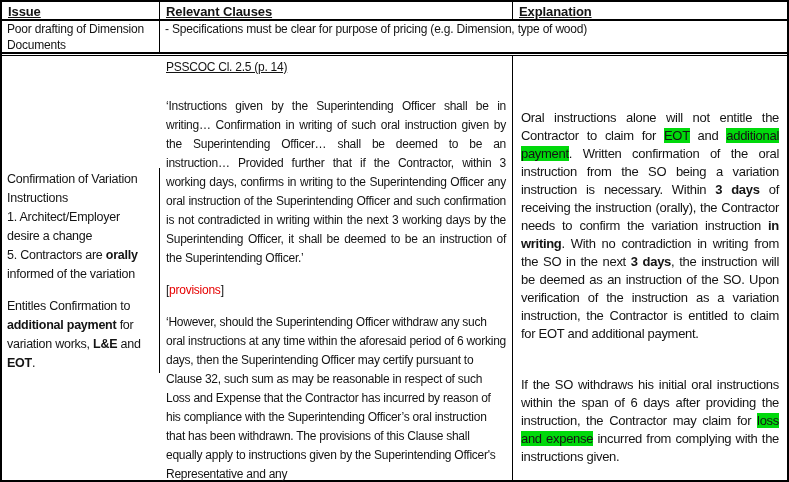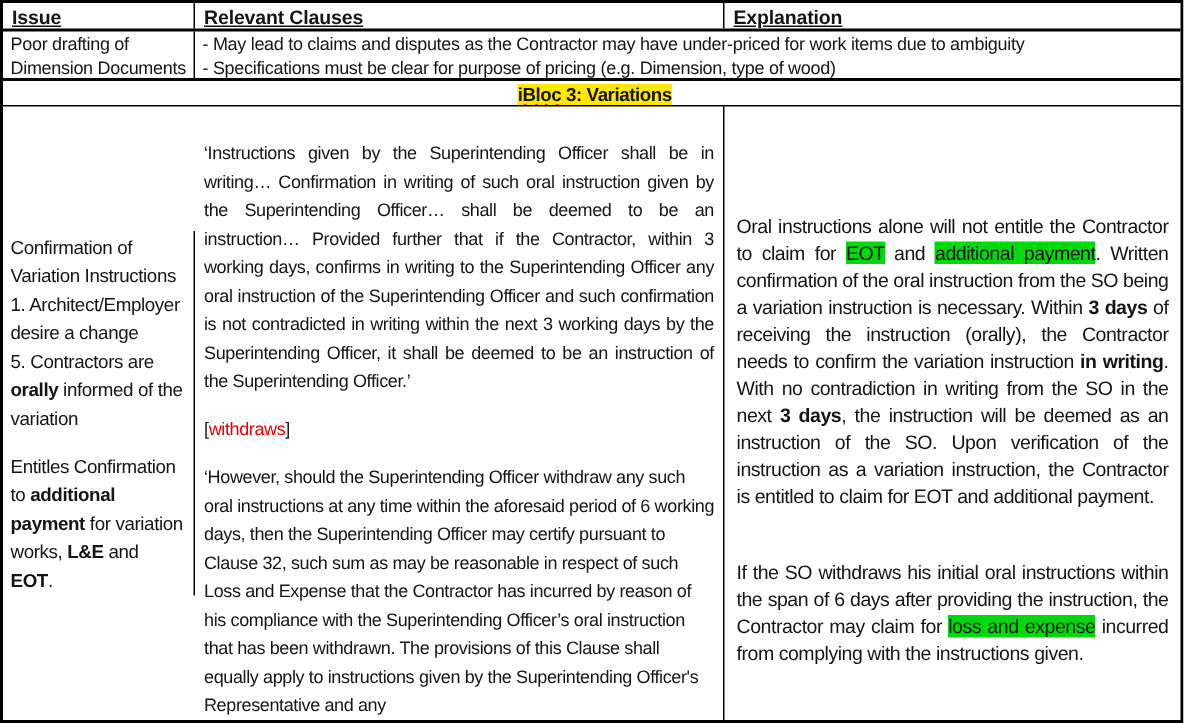--- a/index.html
+++ b/index.html
@@ -13,21 +13,21 @@
     width:789px; height:482px; border:2px solid var(--line);
     display:flex; flex-direction:column; background:#fff;
   }
   .row{display:flex; border-bottom:2px solid var(--line);}
   .cell{overflow:hidden;}
   .vline{border-right:1.5px solid var(--line);}
   
   .row-header{height:22px; align-items:stretch;}
   .hcell{font-size:13px; font-weight:bold; text-decoration:underline;
          padding:2px 0 0 6px; letter-spacing:-0.1px;}
-  .col1{width:128px;} .col2{width:353px;} .col3{flex:1;}
+  .col1{width:158px;} .col2{width:353px;} .col3{flex:1;}
   
   .row-r1{height:33px; font-size:12px; letter-spacing:-0.2px; line-height:15.5px;}
   .row-r1 .cell{padding:1px 4px 0 5px;}
   
   .section{height:62px; border-bottom:1.5px solid var(--line);
            padding:1px 0 0 4px; overflow:hidden;}
   .section .para{font-size:12.5px; line-height:15.3px; letter-spacing:-0.3px;}
   .section .para.center{text-align:center; line-height:16px;}
   
   .row-body{flex:1; border-bottom:none;align-items:center;}
@@ -55,42 +55,42 @@
 
   <div class="row row-header">
     <div class="cell hcell col1 vline">Issue</div>
     <div class="cell hcell col2 vline">Relevant Clauses</div>
     <div class="cell hcell col3">Explanation</div>
   </div>
 
   <div class="row row-r1">
     <div class="cell col1 vline">Poor drafting of Dimension Documents</div>
     <div class="cell col3">
-        <div class="para"><span>- May lead to claims and disputes as the Contractor may have under-priced for work items due to ambiguity</span></div>
         <div class="para"><span>- Specifications must be clear for purpose of pricing (e.g. Dimension, type of wood)</span></div>
       </div>
   </div>
 
   <div class="section">
       <div class="para center"><span class="b sq bg-yellow">iBloc</span><span class="b bg-yellow"> 3: Variations</span></div>
       <div class="para"><span class="b bg-cyan">Definition of Variation: Cl 19.1 (p. 37)</span></div>
     </div>
 
   <div class="row row-body">
     <div class="cell body-cell issue-cell col1 vline">
         <div class="para"><span>Confirmation of Variation Instructions</span></div>
         <div class="para"><span>1. Architect/Employer desire a change</span></div>
         <div class="para"><span>5. Contractors are </span><span class="b">orally</span><span> informed of the variation</span></div>
         <div class="para blank"><span>&nbsp;</span></div>
         <div class="para"><span>Entitles Confirmation to </span><span class="b">additional payment</span><span> for variation works, </span><span class="b">L&amp;E</span><span> and </span><span class="b">EOT</span><span>.</span></div>
       </div>
     <div class="cell body-cell clauses-cell col2 vline">
+        <div class="para"><span class="u">PSSCOC Cl. 2.5 (p. 14)</span></div>
         <div class="para justify"><span>‘Instructions given by the Superintending Officer shall be in writing… Confirmation in writing of such oral instruction given by the Superintending Officer… shall be deemed to be an instruction… Provided further that if the Contractor, within 3 working days, confirms in writing to the Superintending Officer any oral instruction of the Superintending Officer and such confirmation is not contradicted in writing within the next 3 working days by the Superintending Officer, it shall be deemed to be an instruction of the Superintending Officer.’</span></div>
         <div class="para blank"><span>&nbsp;</span></div>
-        <div class="para"><span>[</span><span class="red">withdraws</span><span>]</span></div>
+        <div class="para"><span>[</span><span class="red">provisions</span><span>]</span></div>
         <div class="para blank"><span>&nbsp;</span></div>
         <div class="para"><span>‘However, should the Superintending Officer withdraw any such oral instructions at any time within the aforesaid period of 6 working days, then the Superintending Officer may certify pursuant to Clause 32, such sum as may be reasonable in respect of such Loss and Expense that the Contractor has incurred by reason of his compliance with the Superintending Officer’s oral instruction that has been withdrawn. The provisions of this Clause shall equally apply to instructions given by the Superintending Officer's Representative and any</span></div>
       </div>
     <div class="cell body-cell expl-cell col3">
         <div class="para blank"><span>&nbsp;</span></div>
         <div class="para justify"><span>Oral instructions alone will not entitle the Contractor to claim for </span><span class="bg-green">EOT</span><span> and </span><span class="bg-green">additional payment</span><span>. Written confirmation of the oral instruction from the SO being a variation instruction is necessary. Within </span><span class="b">3 days</span><span> of receiving the instruction (orally), the Contractor needs to confirm the variation instruction </span><span class="b">in writing</span><span>. With no contradiction in writing from the SO in the next </span><span class="b">3 days</span><span>, the instruction will be deemed as an instruction of the SO. Upon verification of the instruction as a variation instruction, the Contractor is entitled to claim for EOT and additional payment.</span></div>
         <div class="para blank"><span>&nbsp;</span></div>
         <div class="para justify"><span>If the SO withdraws his initial oral instructions within the span of 6 days after providing the instruction, the Contractor may claim for </span><span class="bg-green">loss and expense</span><span> incurred from complying with the instructions given.</span></div>
       </div>
   </div>

